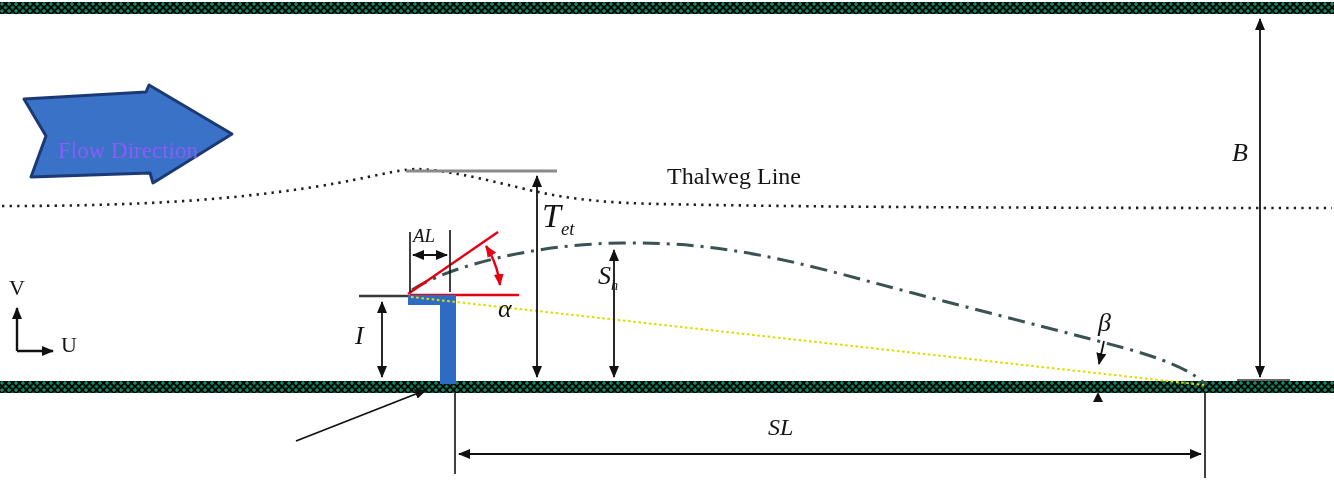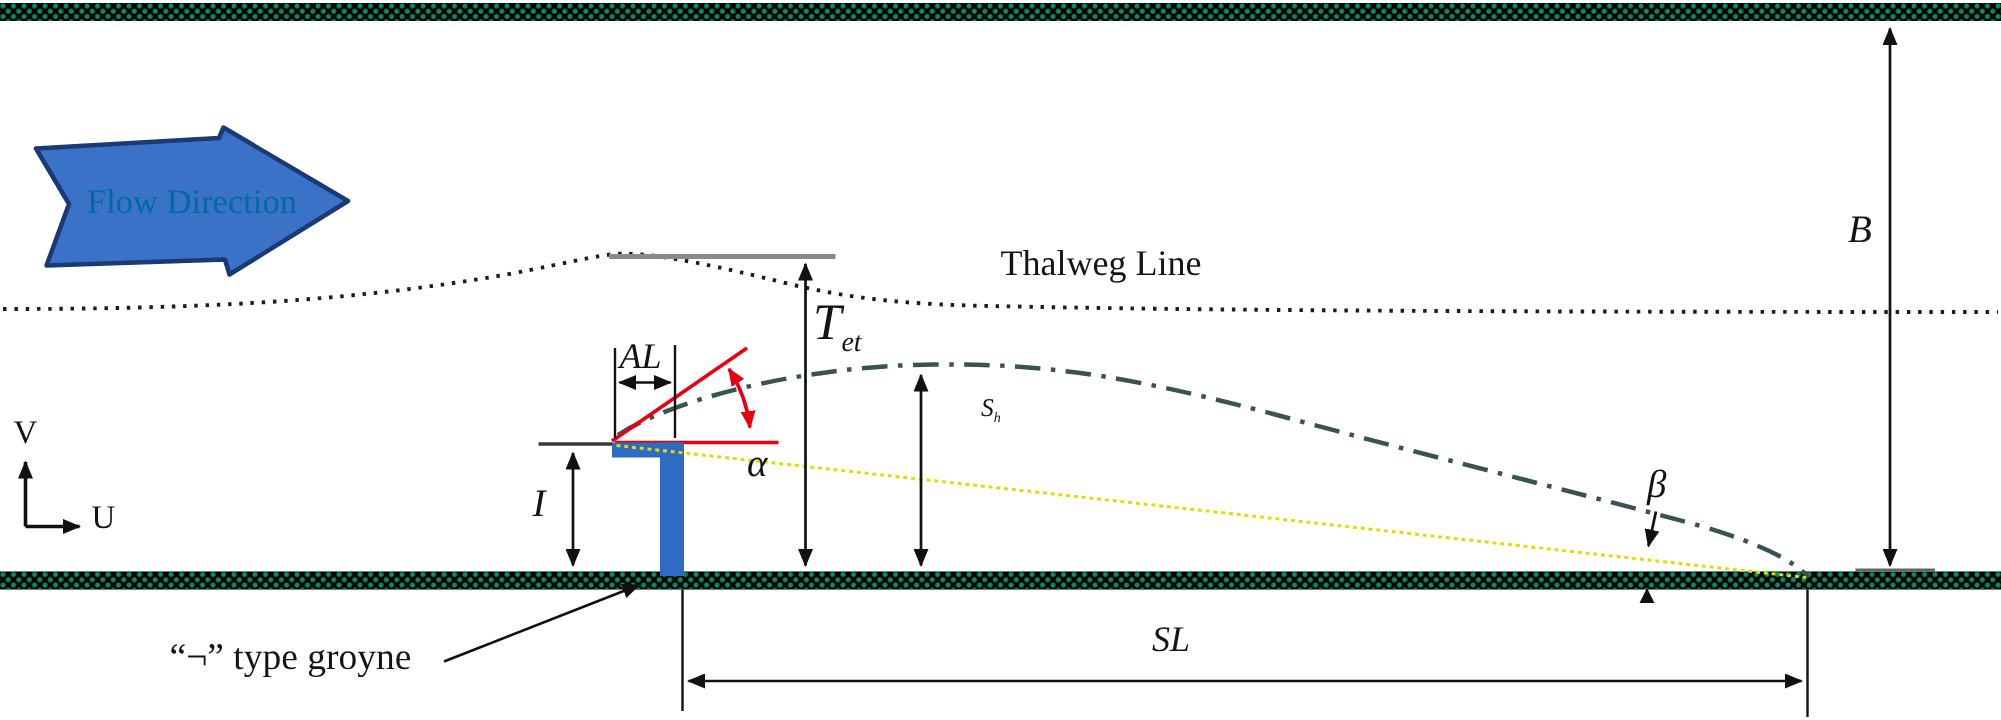--- a/index.html
+++ b/index.html
@@ -9,21 +9,21 @@
         background-image:
           radial-gradient(circle at 2px 2px,#0d8a64 1.4px,rgba(0,0,0,0) 2px),
           radial-gradient(circle at 2px 2px,#0d8a64 1.4px,rgba(0,0,0,0) 2px);
         background-size:7px 7px;background-position:0 0,3.5px 3.5px;}
   .wall-top{top:2px;}
   .wall-bottom{top:381px;}
   svg.overlay{position:absolute;left:0;top:0;}
   .lbl{position:absolute;color:#141414;white-space:nowrap;line-height:1;}
   .it{font-style:italic;}
   .lbl sub{font-size:0.55em;}
-  .flow-text{color:#0369a1;text-align:center;}
+  .flow-text{color:#8b5cf6;text-align:center;margin-top:16px;}
 </style>
 </head>
 <body>
 
 <div class="stage">
 
   <div class="wall wall-top"></div>
   <div class="wall wall-bottom"></div>
 
   <svg class="overlay" width="1334" height="480" viewBox="0 0 1334 480">
@@ -79,31 +79,30 @@
     <line x1="17" y1="351" x2="53" y2="351" stroke="#111" stroke-width="2.4" marker-end="url(#mb)"></line>
 
     <polygon points="24,99 146,92 149,85 232,134 153,183 150,173 31,177 46,136" fill="#3a72c8" stroke="#1b3a75" stroke-width="3" stroke-linejoin="round"></polygon>
   </svg>
 
   <div class="lbl flow-text" style="left:44px;top:123px;width:168px;font-size:23px;">Flow Direction</div>
 
   <div class="lbl" style="left:667px;top:164px;font-size:24px;text-align:center;">Thalweg Line</div>
 
 
-  <div class="lbl" style="left:113px;top:426px;font-size:25px;">“¬” type groyne</div>
 
   <div class="lbl" style="left:9px;top:277px;font-size:22px;">V</div>
 
   <div class="lbl" style="left:61px;top:334px;font-size:22px;">U</div>
 
-  <div class="lbl it" style="left:413px;top:226px;font-size:24px;">AL</div>
+  <div class="lbl it" style="left:413px;top:226px;font-size:19px;">AL</div>
 
   <div class="lbl it" style="left:542px;top:199px;font-size:34px;"><span>T</span><sub>et</sub></div>
 
-  <div class="lbl it" style="left:654px;top:263px;font-size:17px;"><span>S</span><sub>h</sub></div>
+  <div class="lbl it" style="left:598px;top:263px;font-size:26px;"><span>S</span><sub>h</sub></div>
 
   <div class="lbl it" style="left:355px;top:323px;font-size:26px;">I</div>
 
   <div class="lbl it" style="left:1232px;top:140px;font-size:26px;">B</div>
 
   <div class="lbl it" style="left:768px;top:415px;font-size:24px;">SL</div>
 
   <div class="lbl it" style="left:498px;top:296px;font-size:26px;">α</div>
 
   <div class="lbl it" style="left:1098px;top:310px;font-size:26px;">β</div>

